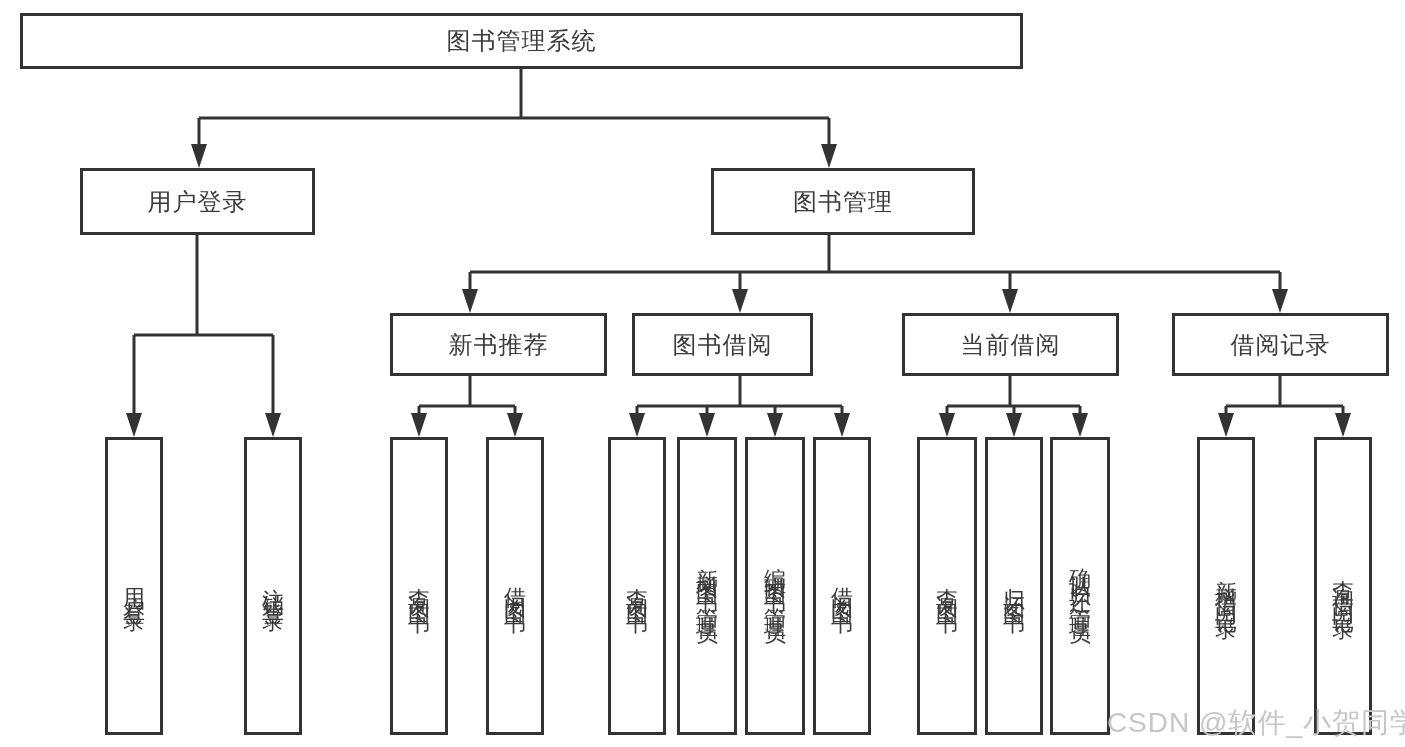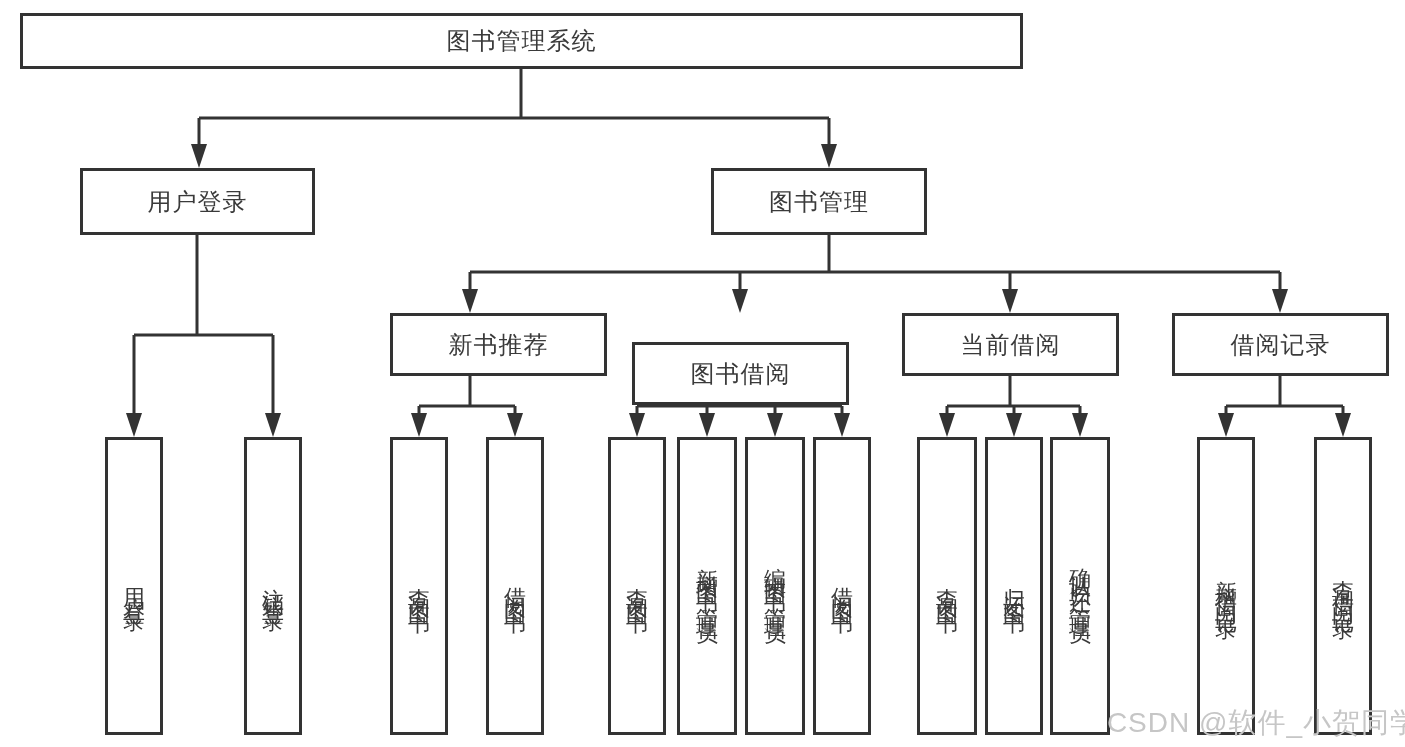--- a/index.html
+++ b/index.html
@@ -34,23 +34,23 @@
     text-orientation: mixed;
     font-size: 22px;
     letter-spacing: 8px;
     line-height: 1;
     white-space: nowrap;
     color: #3a3a3a;
   }
   
   .n-root   { left: 20px;   top: 13px;  width: 1003px; height: 56px; }
   .n-login  { left: 80px;   top: 168px; width: 235px;  height: 67px; }
-  .n-mgmt   { left: 711px;  top: 168px; width: 216px;  height: 67px; }
+  .n-mgmt   { left: 711px;  top: 168px; width: 264px;  height: 67px; }
   .n-mod0   { left: 362px;  top: 313px; width: 217px;  height: 63px; margin-left: 28px; }
-  .n-mod1   { left: 632px;  top: 313px; width: 217px;  height: 63px; margin-top: 29px; }
+  .n-mod1   { left: 632px;  top: 313px; width: 181px;  height: 63px; }
   .n-mod2   { left: 902px;  top: 313px; width: 217px;  height: 63px; text-align: center; }
   .n-mod3   { left: 1172px; top: 313px; width: 217px;  height: 63px; }
   .vnode    { top: 437px; height: 298px; }
   .n-l00 { left: 105px;  width: 58px; }
   .n-l01 { left: 244px;  width: 58px; }
   .n-l10 { left: 390px;  width: 58px; }
   .n-l11 { left: 486px;  width: 58px; }
   .n-l20 { left: 608px;  width: 58px; }
   .n-l21 { left: 677px;  width: 60px; }
   .n-l22 { left: 745px;  width: 60px; }

